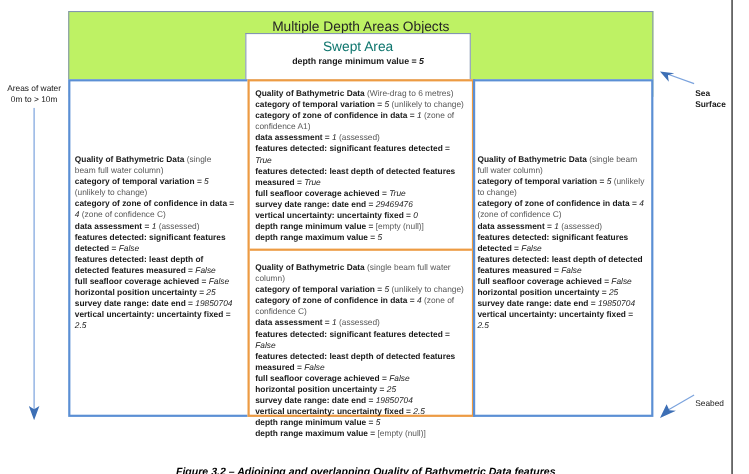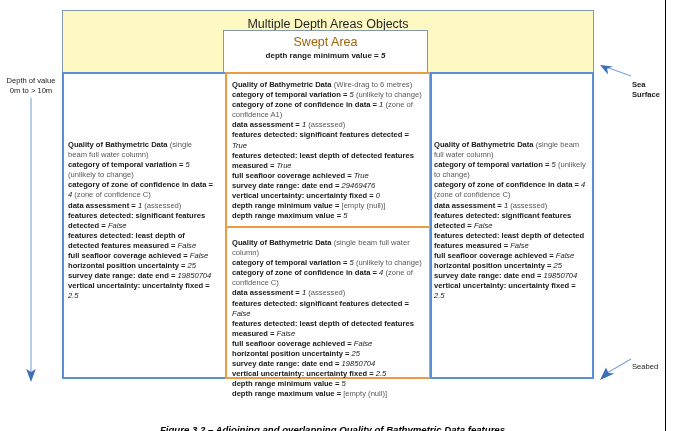--- a/index.html
+++ b/index.html
@@ -27,21 +27,21 @@
 
   
   .multi-box {
     position: absolute;
     left: 62px;
     top: 10px;
     width: 532px;
     height: 78px;
     border: 1px solid #8496b0;
     box-sizing: border-box;
-    background: #fef9c3;
+    background: #bef264;
   }
   .multi-title {
     position: absolute;
     left: 0;
     top: 6px;
     width: 100%;
     text-align: center;
     font-size: 12.5px;
     color: #262626;
   }
@@ -52,21 +52,21 @@
     width: 205px;
     height: 42px;
     border: 1px solid #8496b0;
     border-bottom: none;
     box-sizing: border-box;
     background: #ffffff;
   }
   .swept-title {
     text-align: center;
     font-size: 12.5px;
-    color: #a16207;
+    color: #0f766e;
     margin-top: 4px;
   }
   .swept-sub {
     text-align: center;
     font-size: 8px;
     font-weight: bold;
     color: #1a1a1a;
     margin-top: 2px;
   }
   .swept-sub i {
@@ -263,21 +263,21 @@
     <div><span class="lbl">data assessment = </span><span class="val">1</span><span class="note"> (assessed)</span></div>
     <div><span class="lbl">features detected: significant features detected = </span><span class="val">False</span></div>
     <div><span class="lbl">features detected: least depth of detected features measured = </span><span class="val">False</span></div>
     <div><span class="lbl">full seafloor coverage achieved = </span><span class="val">False</span></div>
     <div><span class="lbl">horizontal position uncertainty = </span><span class="val">25</span></div>
     <div><span class="lbl">survey date range: date end = </span><span class="val">19850704</span></div>
     <div><span class="lbl">vertical uncertainty: uncertainty fixed = </span><span class="val">2.5</span></div>
   </div>
 
 <div class="depth-label">
-  <div>Depth of value</div>
+  <div>Areas of water</div>
   <div>0m to &gt; 10m</div>
 </div>
 <svg class="depth-arrow" viewBox="0 0 22 285">
   <line x1="11" y1="0" x2="11" y2="274" stroke="#7ba3dd" stroke-width="1.1"></line>
   <path d="M11 284 L6.2 271 L11 274 L15.8 271 Z" fill="#3d6fb5"></path>
 </svg>
 
 <svg class="sea-arrow" viewBox="0 0 36 22">
   <line x1="33" y1="14" x2="8" y2="5" stroke="#7ba3dd" stroke-width="1.1"></line>
   <path d="M2 3 L15 4.6 L9.2 6.5 L10 12.4 Z" fill="#3d6fb5"></path>

